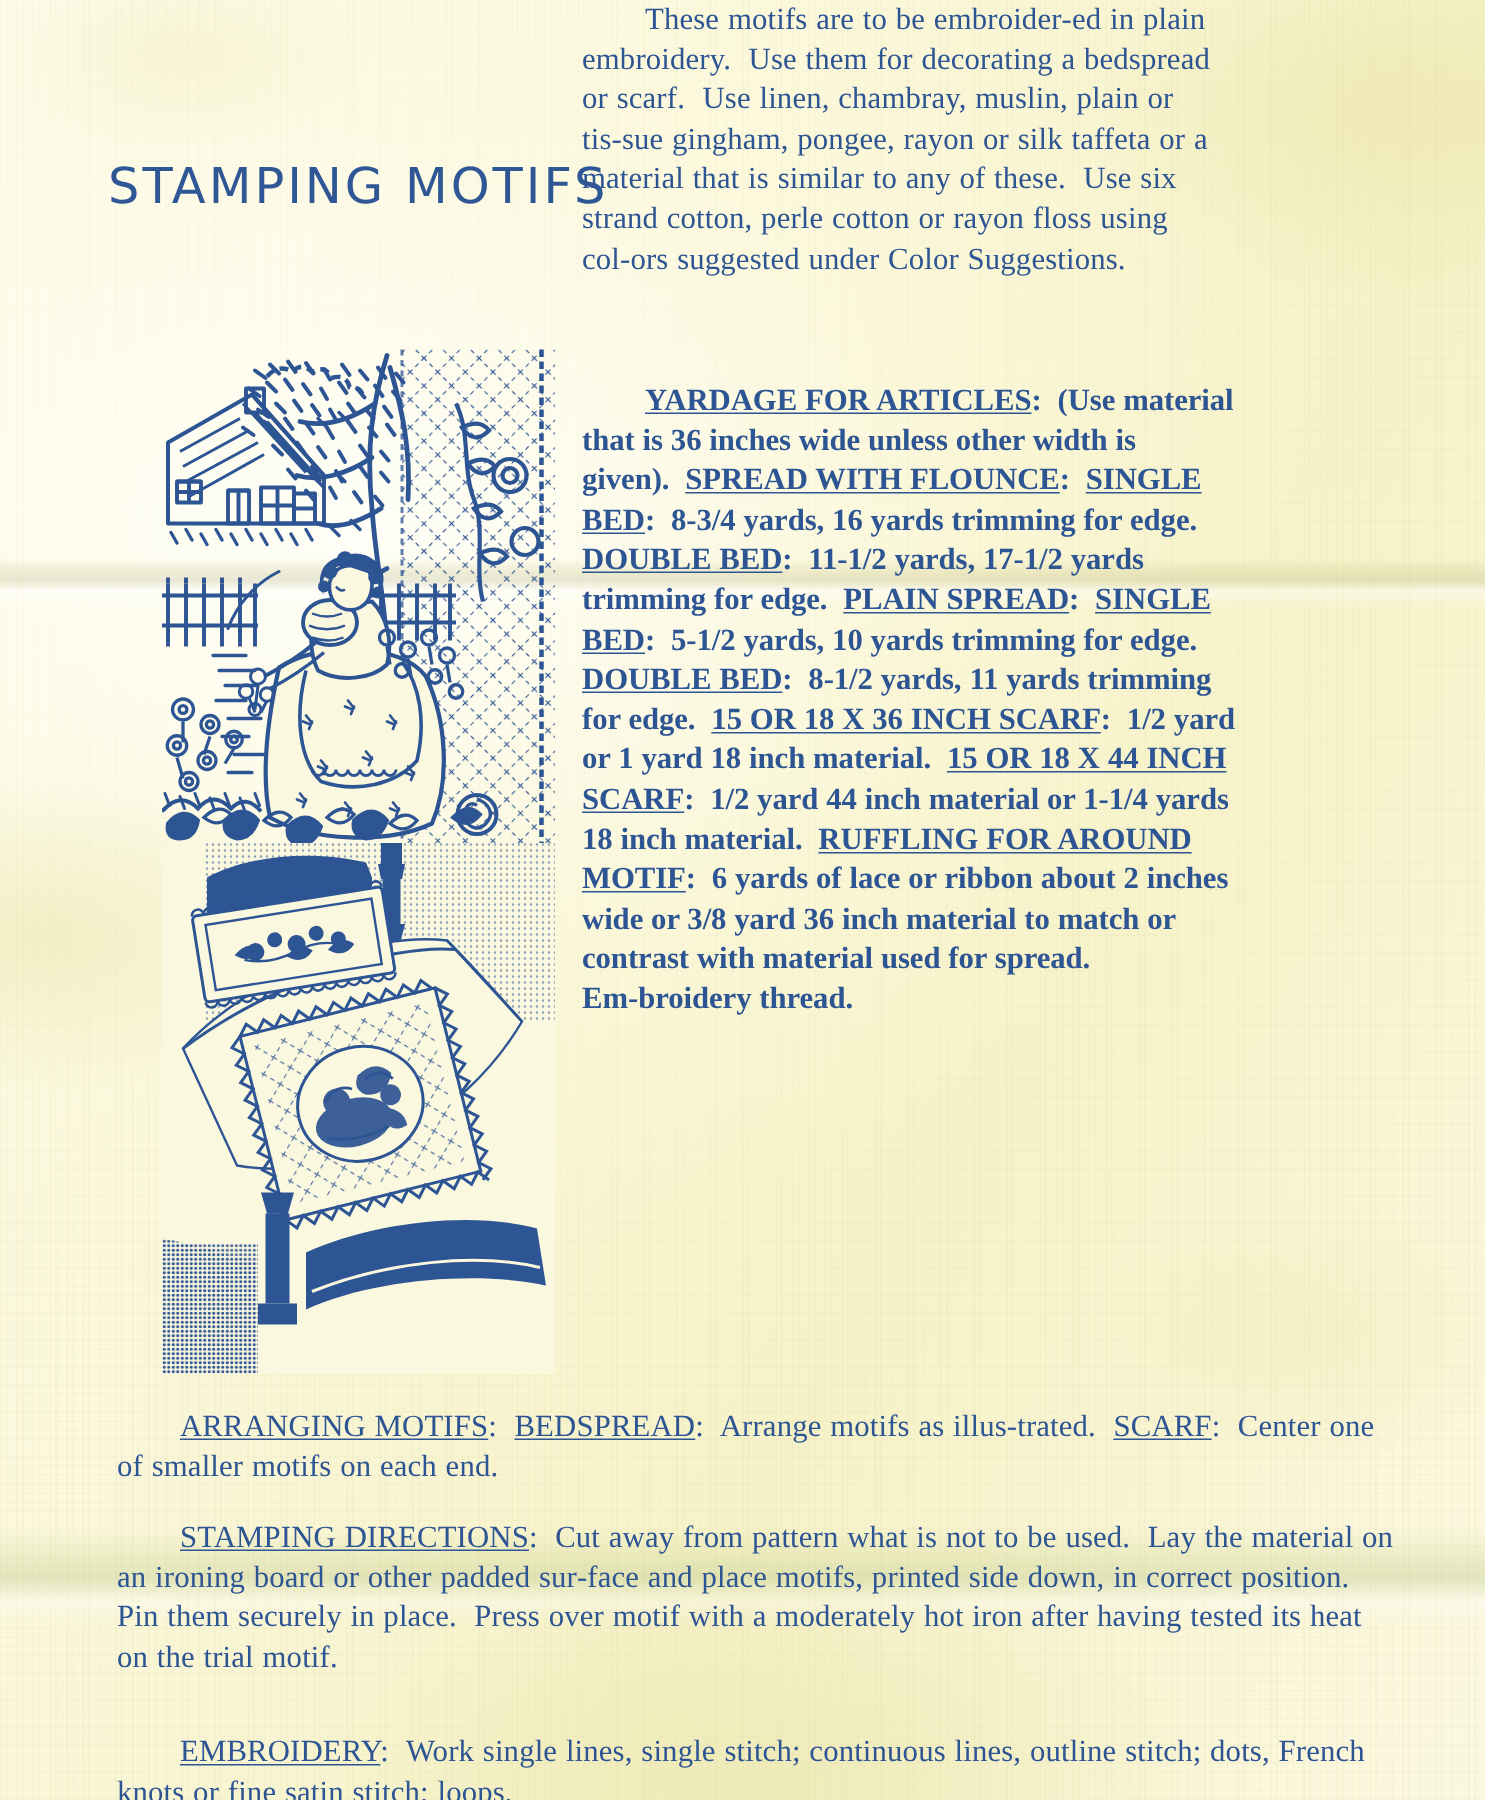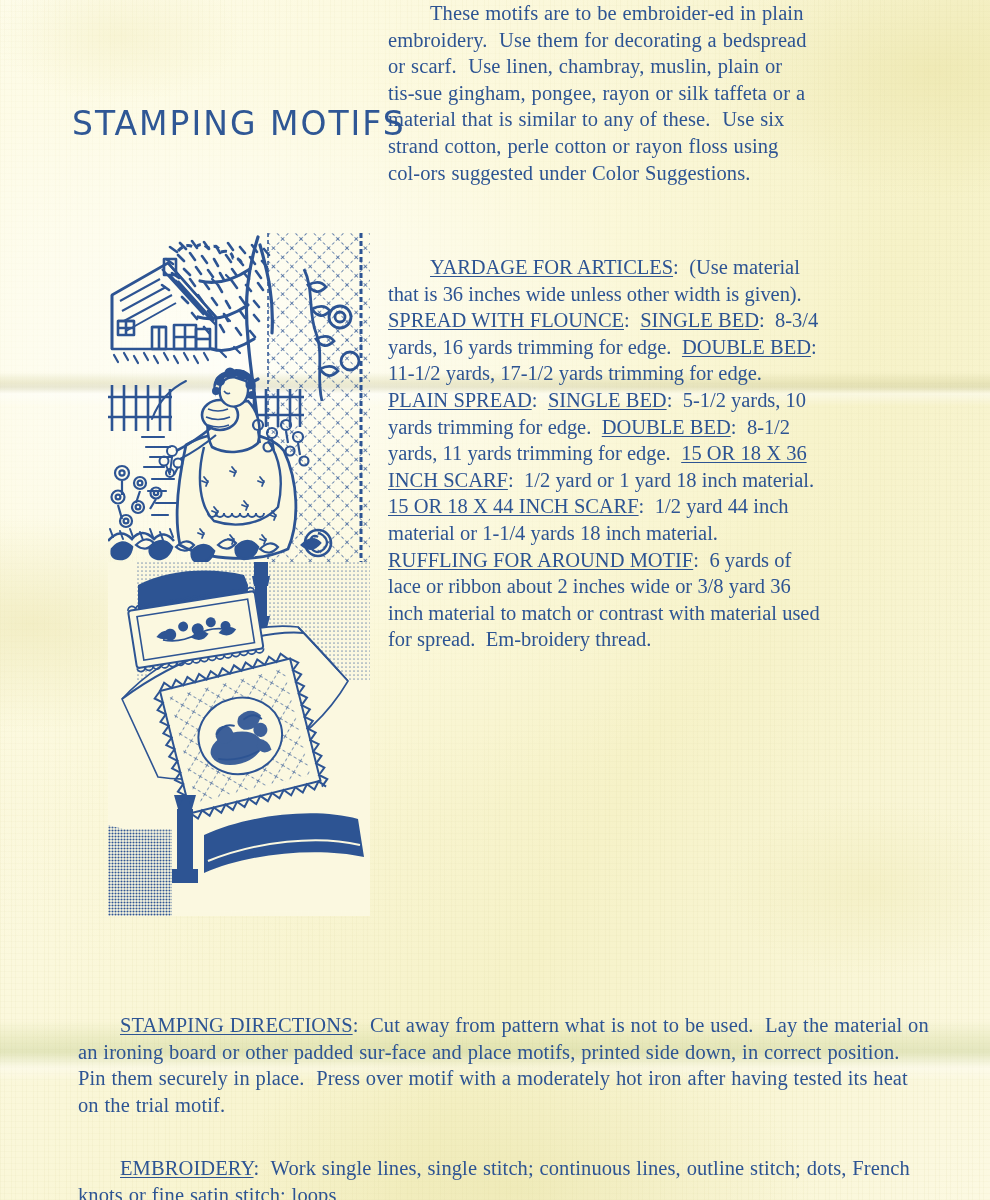--- a/index.html
+++ b/index.html
@@ -122,21 +122,21 @@
   }
   .para.tight { letter-spacing: -0.05px; word-spacing: 0.2px; }
   .para .ind { display: inline-block; width: 42px; }
   .para u {
     text-decoration: underline;
     text-underline-offset: 1.5px;
     text-decoration-thickness: 1.4px;
   }
 
   #p-intro   { top: 0px; }
-  #p-yardage { top: 254px; }
+  #p-yardage { top: 254px; font-weight: bold; }
   #p-arrange { top: 938px; }
   #p-stamp   { top: 1012px; }
   #p-embroid { top: 1155px; }
 
   .clip-bottom { overflow: hidden; }
 </style>
 </head>
 <body>
 
 <div id="sheet">
@@ -489,20 +489,27 @@
       <u>PLAIN SPREAD</u>:&nbsp;
       <u>SINGLE BED</u>:&nbsp; 5‑1/2 yards, 10 yards trimming for edge.&nbsp;
       <u>DOUBLE BED</u>:&nbsp; 8‑1/2 yards, 11 yards trimming for edge.&nbsp;
       <u>15 OR 18 X 36 INCH SCARF</u>:&nbsp; 1/2 yard or 1 yard 18 inch material.&nbsp;
       <u>15 OR 18 X 44 INCH SCARF</u>:&nbsp; 1/2 yard 44 inch material or 1‑1/4 yards 18 inch material.&nbsp;
       <u>RUFFLING FOR AROUND MOTIF</u>:&nbsp; 6 yards of lace or ribbon about 2 inches wide or 3/8 yard
       36 inch material to match or contrast with material used for spread.&nbsp; Em‑broidery thread.
     </p>
   </div>
 
+  <div class="full-block" id="p-arrange">
+    <p class="para">
+      <span class="ind"></span><u>ARRANGING MOTIFS</u>:&nbsp;
+      <u>BEDSPREAD</u>:&nbsp; Arrange motifs as illus‑trated.&nbsp;
+      <u>SCARF</u>:&nbsp; Center one of smaller motifs on each end.
+    </p>
+  </div>
 
   <div class="full-block clip-bottom" id="p-embroid" style="height:45px;">
     <p class="para">
       <span class="ind"></span><u>EMBROIDERY</u>:&nbsp;
       <span>Work single lines, single stitch; continuous</span>
       <span>lines, outline stitch; dots, French knots or fine satin stitch; loops,</span>
     </p>
   </div>
 
   <div class="full-block" id="p-stamp">

